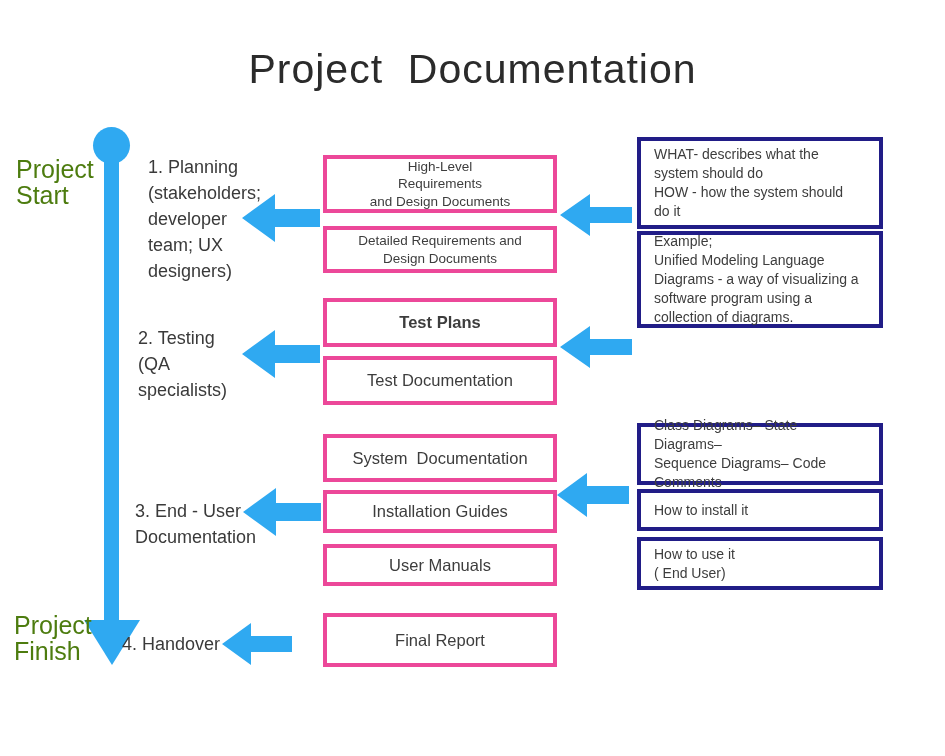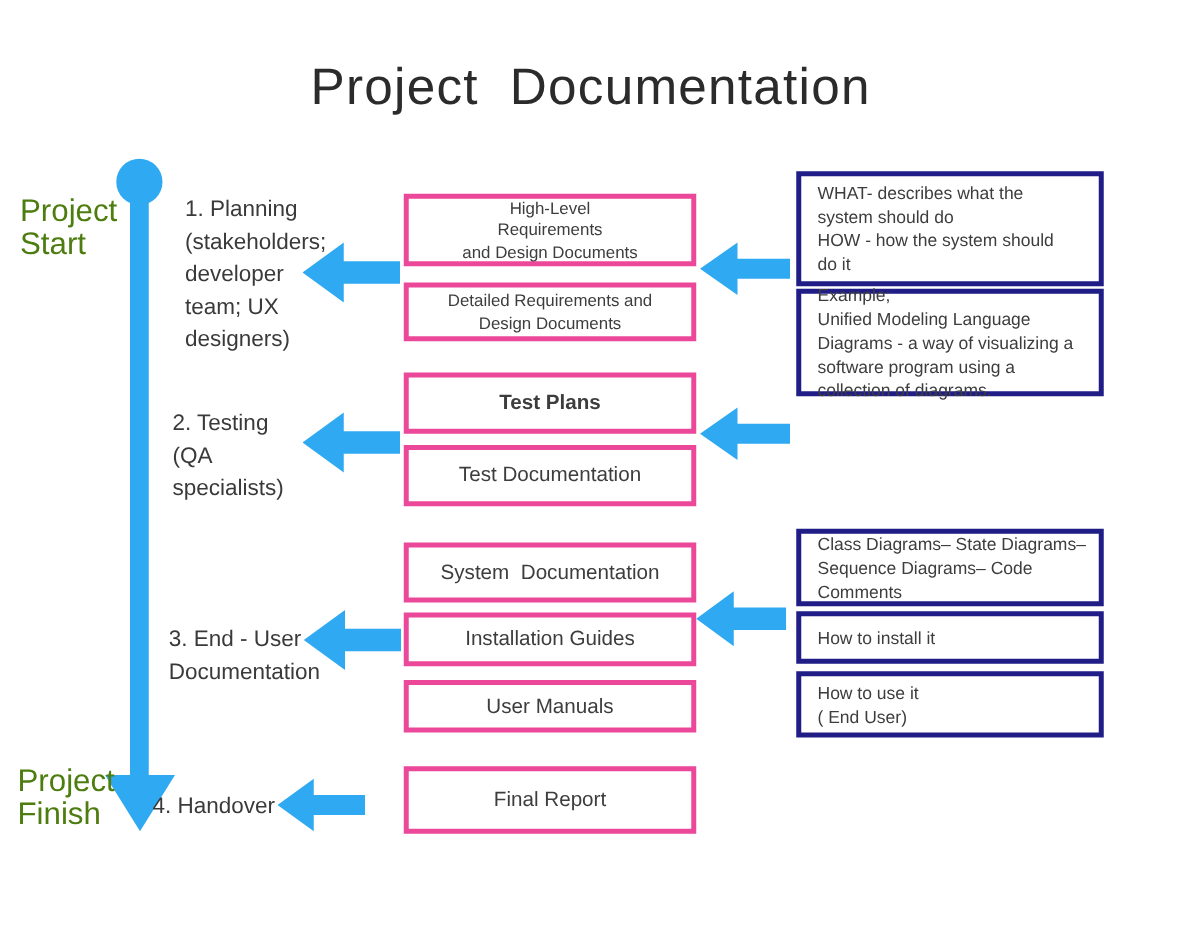--- a/index.html
+++ b/index.html
@@ -48,24 +48,24 @@
   .d5{top:434px;height:48px;}
   .d6{top:490px;height:43px;}
   .d7{top:544px;height:42px;}
   .d8{top:613px;height:54px;}
 
   
   .note{
     position:absolute;left:637px;width:246px;box-sizing:border-box;
     border:4px solid #211d87;background:#ffffff;
     display:flex;align-items:center;justify-content:flex-start;text-align:left;
-    padding:4px 6px 4px 13px;font-size:14px;line-height:19px;color:#3d3d3d;
+    padding:4px 16px 4px 13px;font-size:14px;line-height:19px;color:#3d3d3d;
   }
   .n1{top:137px;height:92px;}
-  .n2{top:231px;height:86px;}
+  .n2{top:231px;height:97px;}
   .n3{top:338px;height:58px;}
   .n4{top:423px;height:62px;}
   .n5{top:489px;height:42px;}
   .n6{top:537px;height:53px;}
 
   
   .arrow{position:absolute;color:#2fa9f1;}
   .a1{left:242px;top:192px;}
   .a2{left:242px;top:328px;}
   .a3{left:243px;top:486px;}

